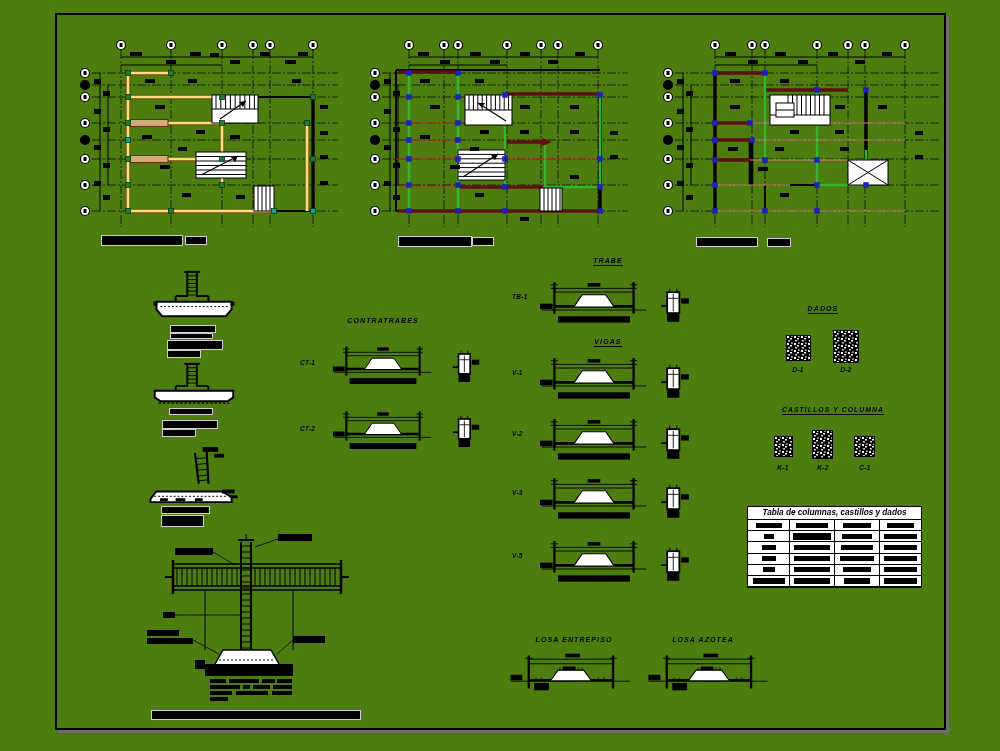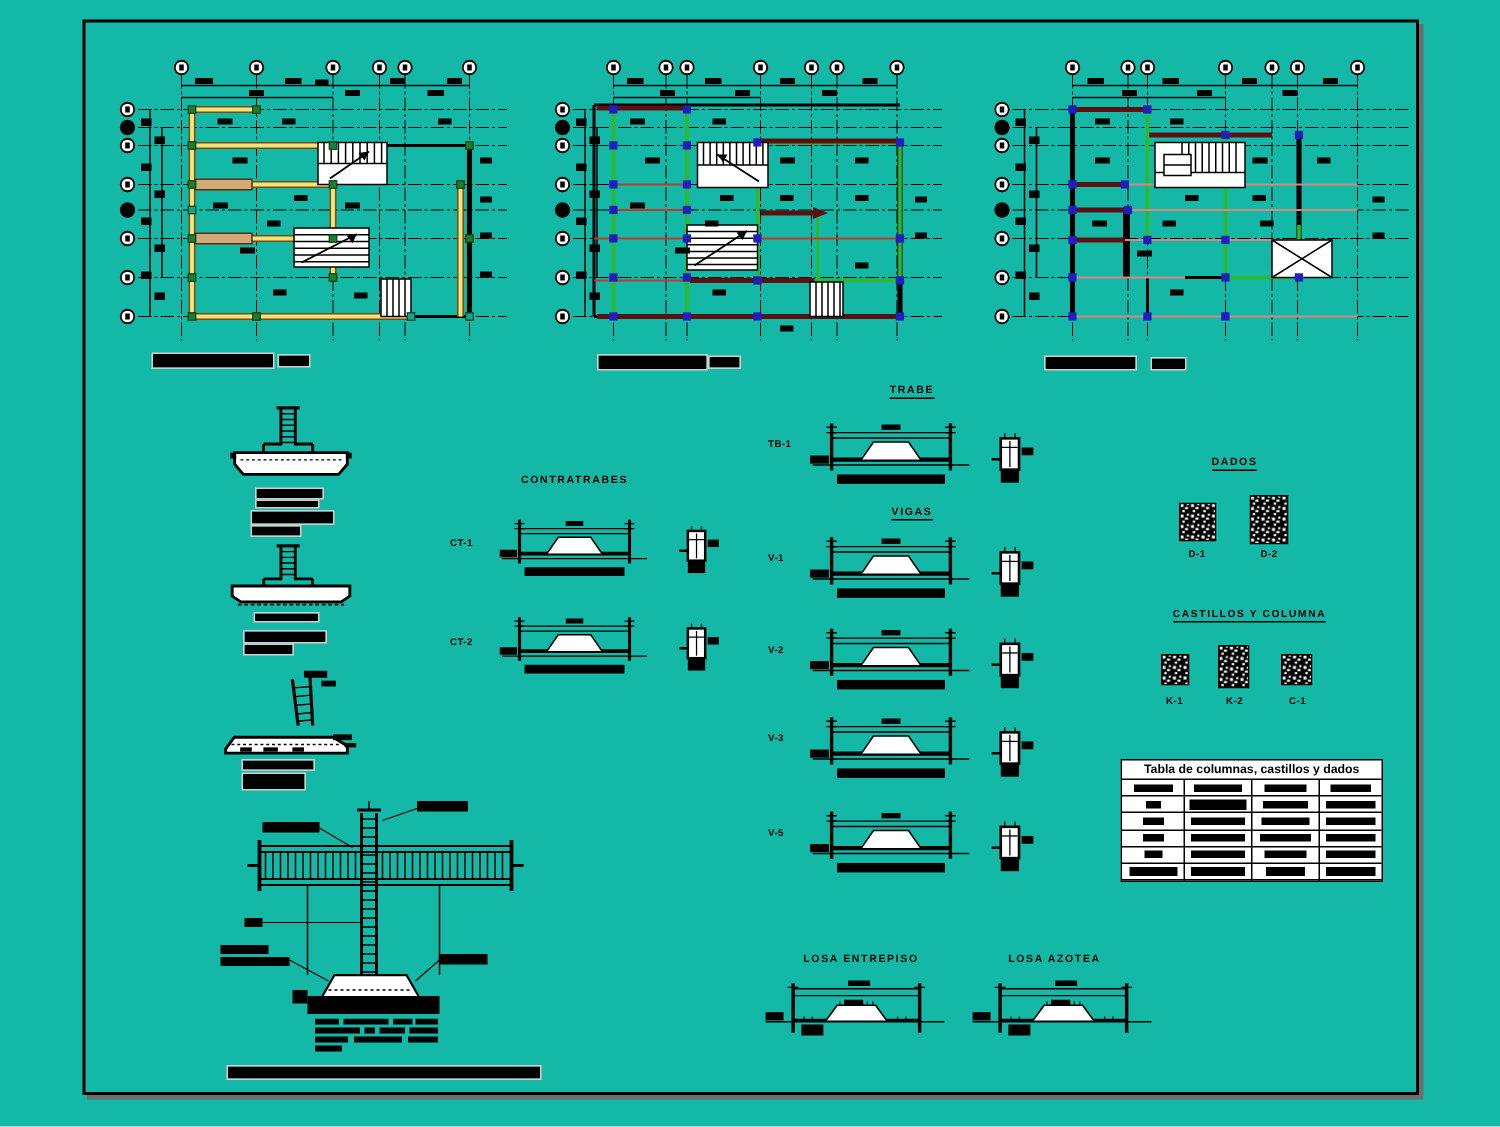--- a/index.html
+++ b/index.html
@@ -1,17 +1,17 @@
 <!DOCTYPE html>
 <html><head>
 <meta charset="utf-8">
 <style>
   html,body{margin:0;padding:0;background:#fff;}
-  .sheet{position:relative;width:1000px;height:751px;background:#14b8a6;overflow:hidden;
-         font-family:"Liberation Sans",sans-serif;color:#000;}
+  .sheet{position:relative;width:1000px;height:751px;background:#4d7c0f;overflow:hidden;
+         font-family:"Liberation Sans",sans-serif;color:#000;font-style:italic;}
   .frame{position:absolute;left:55px;top:13px;width:887px;height:713px;border:2px solid #000;
          box-shadow:3px 3px 0 #6e6e6e;}
   .abs{position:absolute;}
   .bar{position:absolute;background:#000;outline:1px solid #cfcfcf;}
   .lbl{position:absolute;font-size:6.5px;font-weight:bold;letter-spacing:.3px;white-space:nowrap;}
   .hdg{position:absolute;font-size:7px;font-weight:bold;letter-spacing:1.1px;text-align:center;white-space:nowrap;}
   .hdg.u span{border-bottom:1px solid #000;padding-bottom:1px;}
   .ctr{text-align:center;}
   
   .dd{stroke:#000;stroke-width:.7;stroke-dasharray:9 2 2 2;fill:none;}

